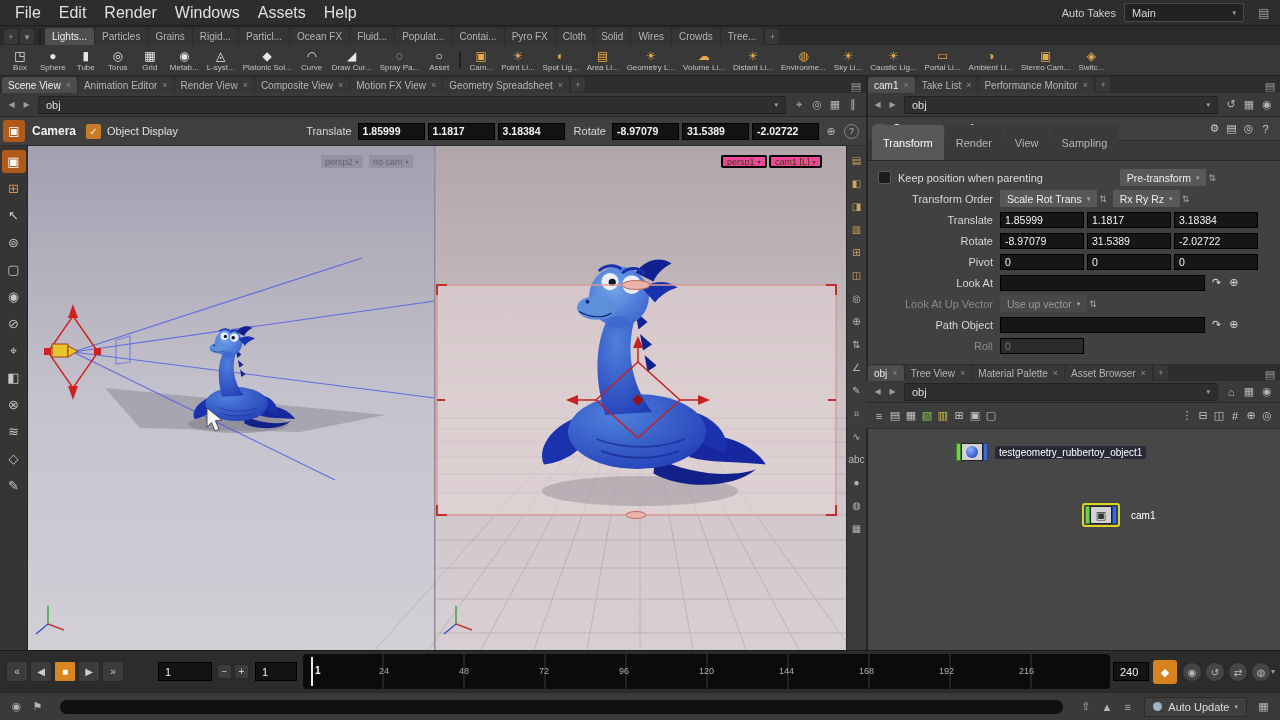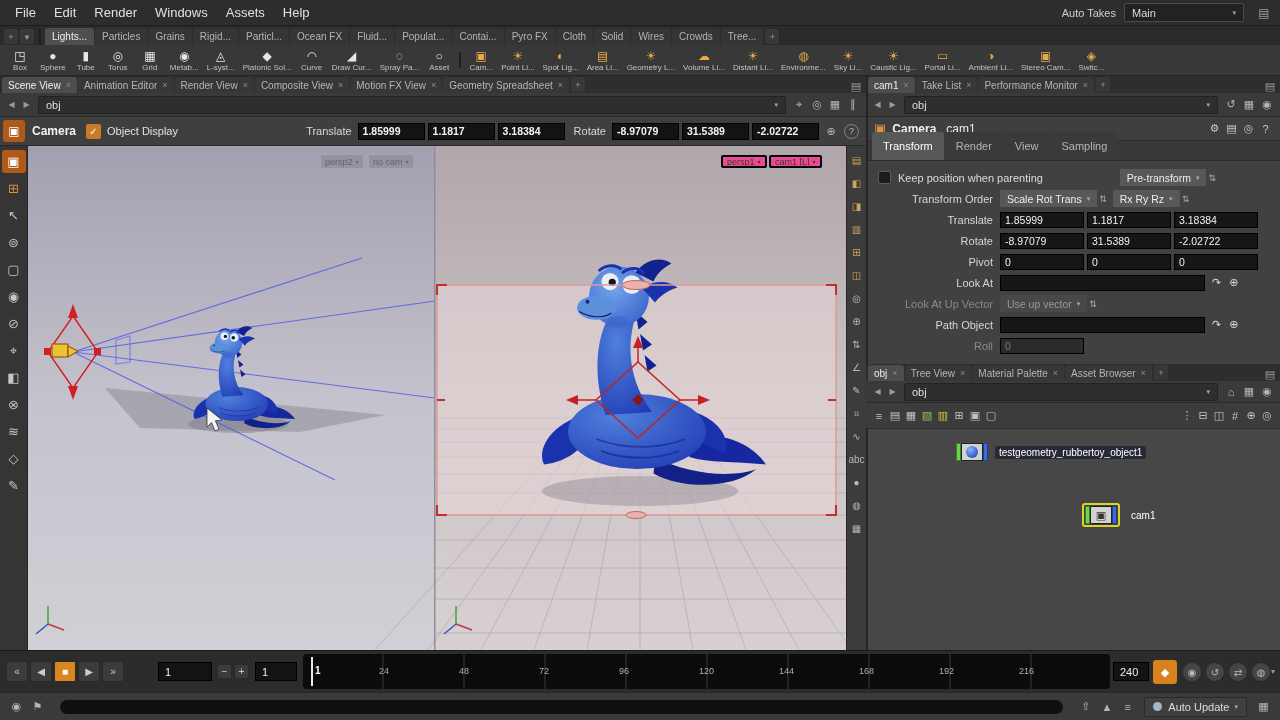--- a/index.html
+++ b/index.html
@@ -5,21 +5,21 @@
 *{margin:0;padding:0;box-sizing:border-box}
 html,body{background:#1a1a1a}
 body{font-family:"Liberation Sans","DejaVu Sans",sans-serif}
 #root{position:relative;width:1280px;height:720px;background:#3d3d3d;overflow:hidden;color:#ccc;font-size:11px}
 .abs{position:absolute}
 .row{display:flex;align-items:center}
 .spacer{flex:1}
 .caret{font-size:7px;color:#aaa;margin-left:5px}
 
 .menubar{left:0;top:0;width:1280px;height:26px;background:#2d2d2d;border-bottom:1px solid #1c1c1c;padding:0 6px}
-.menu-item{padding:0 9px;font-size:13px;color:#e0e0e0;height:14px;display:flex;align-items:center;cursor:default}
+.menu-item{padding:0 9px;font-size:16px;color:#e0e0e0;height:14px;display:flex;align-items:center;cursor:default}
 .auto-takes{font-size:11px;color:#cfcfcf;margin-right:8px}
 .take-combo{height:19px;width:120px;background:#222;border:1px solid #4a4a4a;border-radius:2px;padding:0 7px;font-size:11px;color:#ddd}
 .menu-corner{width:20px;text-align:center;color:#9a9a9a;font-size:12px;margin-left:10px}
 
 .shelf-tabs{left:0;top:26px;width:1280px;height:19px;background:#2b2b2b;display:flex;align-items:flex-end;padding:0 3px}
 .stab{height:17px;padding:0 7px;margin-right:1px;display:flex;align-items:center;background:#353535;color:#b4b4b4;font-size:10px;border-radius:3px 3px 0 0;white-space:nowrap}
 .stabs .stab:first-child{background:#4f4f4f;color:#f0f0f0}
 .mini{width:14px;height:15px;display:flex;align-items:center;justify-content:center;background:#383838;color:#999;font-size:9px;margin:0 1px 1px;border-radius:2px}
 .vdiv{width:2px;height:16px;background:#1f1f1f;margin:0 4px}
 
@@ -60,21 +60,21 @@
 .vpchip{position:absolute;height:13px;font-size:9px;display:flex;align-items:center;padding:0 4px;border-radius:2px;background:rgba(110,110,122,.30);color:#63636e;white-space:nowrap}
 .vpchip .caret{font-size:6px;margin-left:3px;color:inherit}
 .vpchip.yellow{background:#ec4899;color:#3d3d0f;border:2px solid #000000}
 
 .nodehdr{background:#3f3f3f;border-bottom:1px solid #2d2d2d;padding:0 6px}
 .nh-cam{color:#e09440;font-size:13px;margin-right:6px}
 .nh-type{font-size:12px;font-weight:700;color:#f2f2f2;margin-right:10px}
 .nh-name{font-size:12px;color:#eee}
 .nh-btn{width:17px;height:17px;display:flex;align-items:center;justify-content:center;color:#c8c8c8;font-size:11px}
 .parmtabs{height:20px;background:#383838;display:flex;align-items:flex-end;padding:0 4px;border-bottom:1px solid #2c2c2c}
-.parmtab{height:28px;padding:0 11px;display:flex;align-items:center;background:#3a3a3a;color:#b5b5b5;font-size:11px;margin-right:1px;border-radius:3px 3px 0 0}
+.parmtab{height:35px;padding:0 11px;display:flex;align-items:center;background:#3a3a3a;color:#b5b5b5;font-size:11px;margin-right:1px;border-radius:3px 3px 0 0}
 .parmtabs .parmtab:first-child{background:#585858;color:#fff}
 .params{background:#414141;padding-top:6px;overflow:hidden}
 .prow{display:flex;align-items:center;height:21px;padding-right:4px}
 .plabel{width:132px;text-align:right;padding-right:7px;color:#d6d6d6;font-size:11px;white-space:nowrap}
 .plabel.dim{color:#8a8a8a}
 .pfield{width:84px;height:16px;background:#161616;border:1px solid #000;color:#f2f2f2;font-size:10.5px;display:flex;align-items:center;padding:0 4px;margin-right:3px}
 .pfield.wide{width:205px}
 .pfield.dim{color:#787878;background:#2b2b2b}
 .pdrop{height:17px;background:#585858;border-radius:0;display:flex;align-items:center;padding:0 7px;color:#eee;font-size:10.5px;margin-right:2px;white-space:nowrap}
 .pdrop.dim{background:#484848;color:#999}

